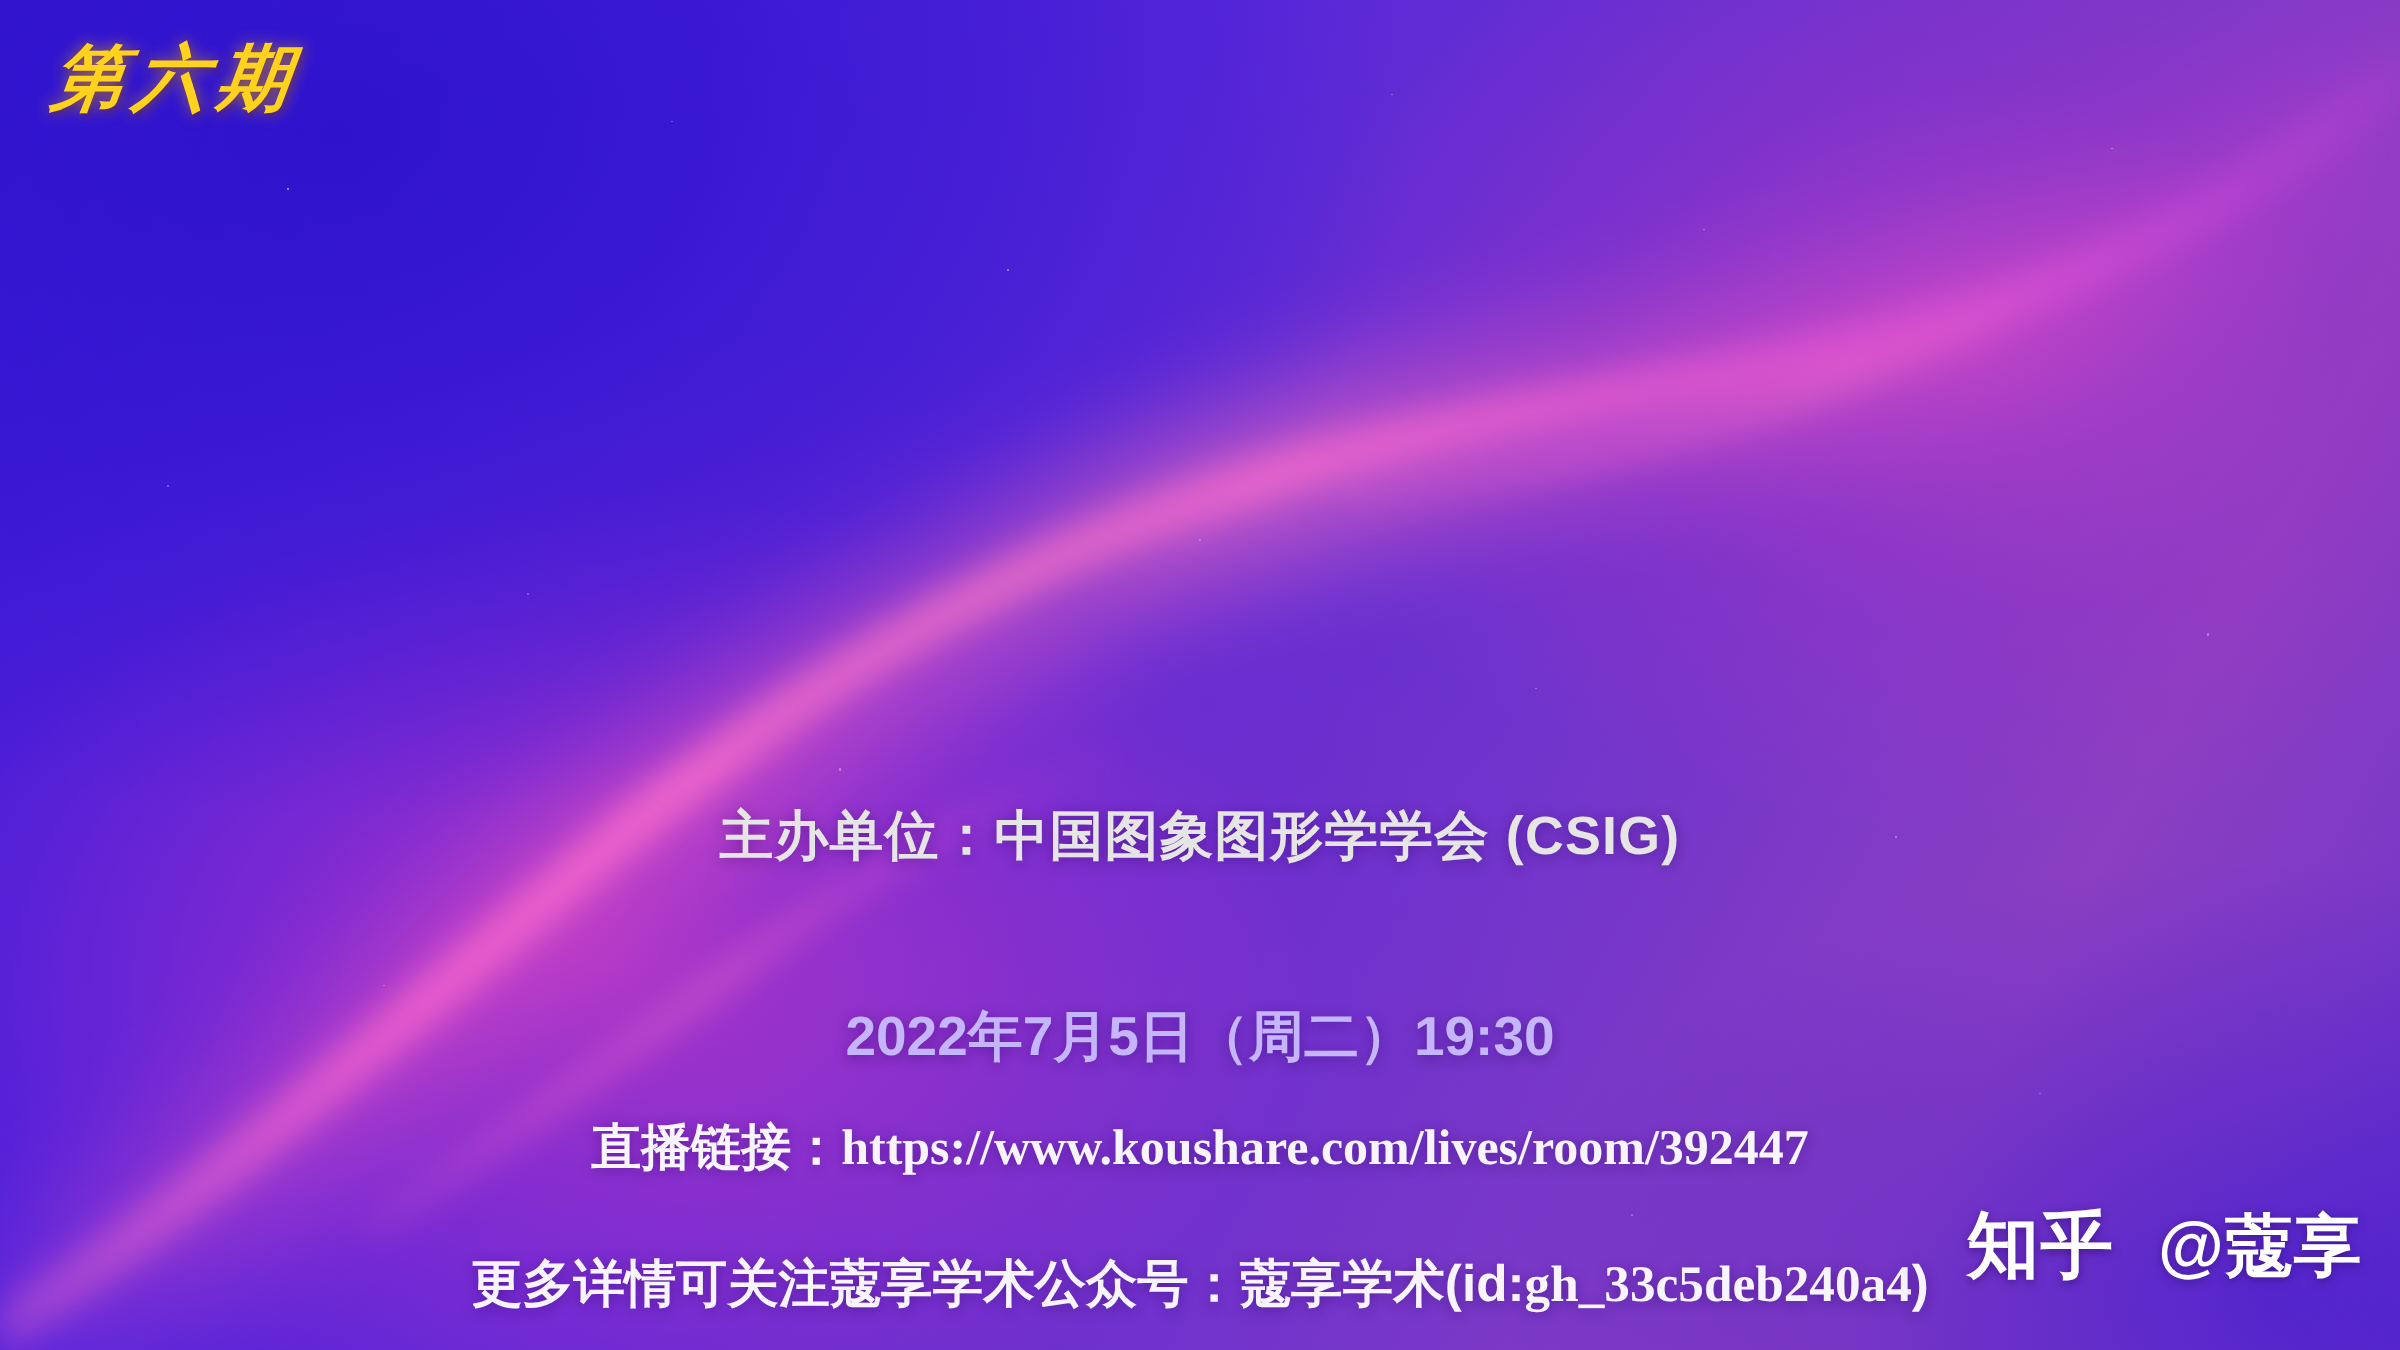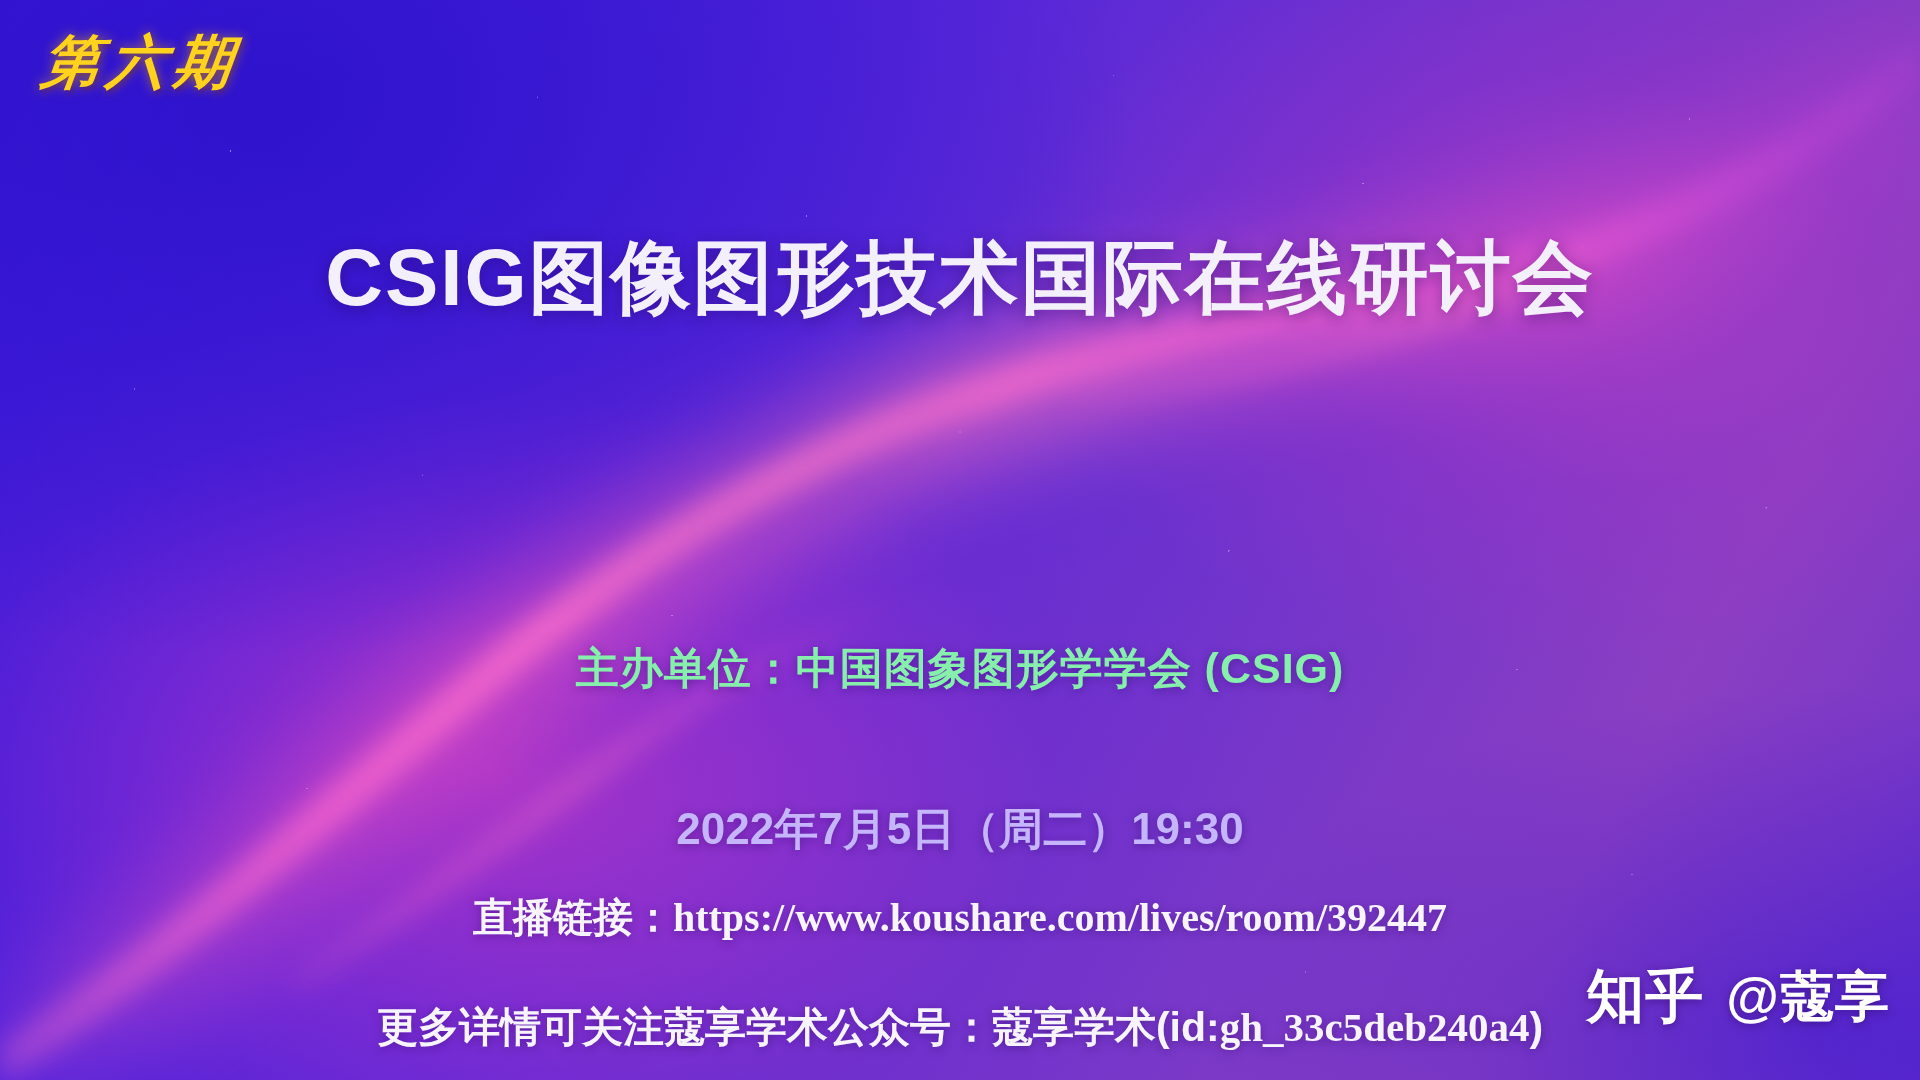--- a/index.html
+++ b/index.html
@@ -142,21 +142,21 @@
 
   
   #organizer-line {
     position:absolute;
     left:0; right:0;
     top:640px;
     text-align:center;
     font-family:"Liberation Sans", sans-serif;
     font-size:43px;
     font-weight:700;
-    color:#86efac;
+    color:#e5e5e5;
     letter-spacing:1px;
     white-space:nowrap;
     text-shadow:0 2px 10px rgba(40,0,90,.40);
   }
 
   
   #datetime-line {
     position:absolute;
     left:0; right:0;
     top:800px;
@@ -205,21 +205,21 @@
     font-family:"Liberation Serif", serif;
   }
 
   
   #watermark {
     position:absolute;
     right:30px;
     top:958px;
     display:flex;
     align-items:center;
-    gap:22px;
+    gap:35px;
     font-family:"Liberation Sans", sans-serif;
     font-size:58px;
     font-weight:700;
     color:#ffffff;
     letter-spacing:1px;
     white-space:nowrap;
     text-shadow:0 2px 8px rgba(40,0,90,.50);
   }
   #watermark .wm-handle { font-size:54px; }
 </style>
@@ -269,21 +269,20 @@
     </svg>
   </div>
 
   <div class="bg-layer" id="bg-shade"></div>
   <div class="bg-layer" id="bg-stars"></div>
 
   <div id="content">
 
     <div id="episode-badge">第六期</div>
 
-    <h1 id="main-title">CSIG图像图形技术国际在线研讨会</h1>
 
     <div id="organizer-line">主办单位：中国图象图形学学会 (CSIG)</div>
 
     <div id="datetime-line">2022年7月5日（周二）19:30</div>
 
     <div id="live-link-line">
       <span class="cjk-label">直播链接：</span><span>https://www.koushare.com/lives/room/392447</span>
     </div>
 
     <div id="wechat-line">

